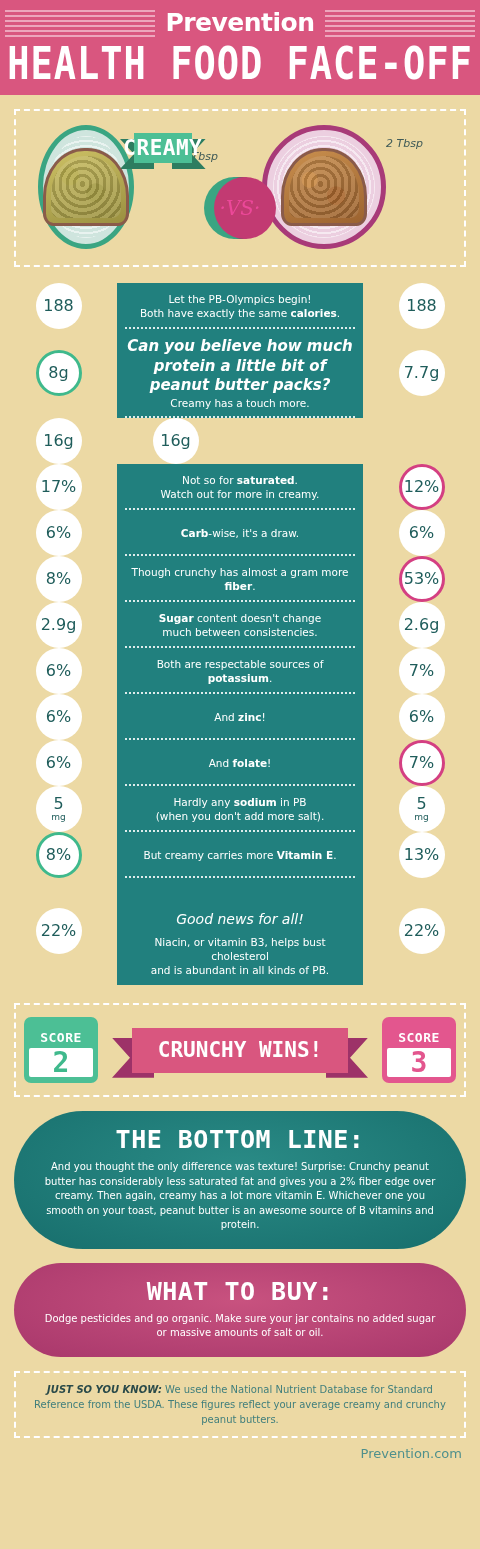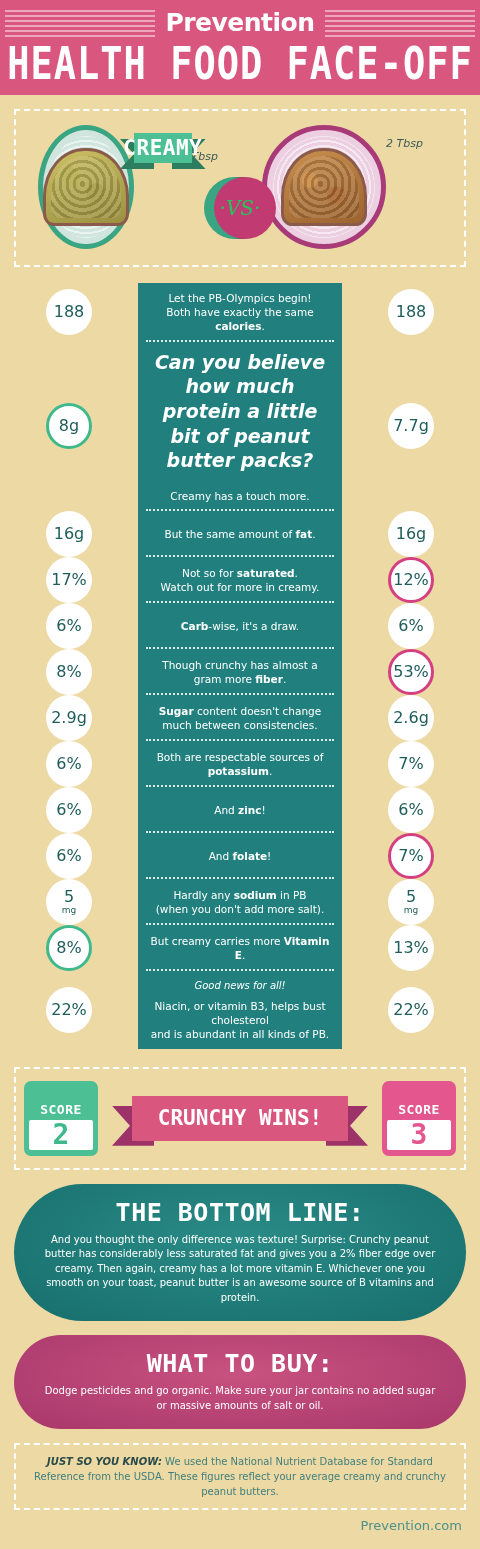--- a/index.html
+++ b/index.html
@@ -86,21 +86,21 @@
     display: flex; align-items: center; justify-content: center;
     z-index: 6;
   }
   .vs-badge::before, .vs-badge::after {
     content: ""; position: absolute; width: 62px; height: 62px;
     border-radius: 50%; z-index: -1;
   }
   .vs-badge::before { background: #3aa582; left: -5px; }
   .vs-badge::after { background: #c23a72; left: 5px; }
   .vs-badge span {
-    position: relative; z-index: 3; color: #22c55e;
+    position: relative; z-index: 3; color: #ec4899;
     font-family: "DejaVu Serif", serif; font-size: 20px; font-style: italic;
   }
 
   .ribbon { position: relative; margin-top: 8px; width: 168px; height: 30px; }
   .ribbon .tail {
     position: absolute; top: 6px; width: 34px; height: 30px;
   }
   .ribbon .tail.l { left: -14px; clip-path: polygon(0 0,100% 0,100% 100%,0 100%,14px 50%); }
   .ribbon .tail.r { right: -14px; clip-path: polygon(0 0,100% 0,calc(100% - 14px) 50%,100% 100%,0 100%); }
   .ribbon .band {
@@ -115,21 +115,21 @@
   .ribbon.crunchy .tail { background: #9d3268; }
   .serving {
     margin-top: 12px; font-style: italic; font-size: 11px;
     color: #3f5a57; font-family: "DejaVu Sans", sans-serif;
   }
 
   
   .compare { position: relative; margin-top: 16px; padding: 0 0 10px; }
   .crow { display: flex; align-items: stretch; }
   .cell-val {
-    width: 138px; display: flex; align-items: center; justify-content: center;
+    width: 117px; display: flex; align-items: center; justify-content: center;
     flex-shrink: 0;
   }
   .bubble {
     width: 46px; height: 46px; border-radius: 50%;
     background: #ffffff; color: #1f5d5b;
     display: flex; flex-direction: column; align-items: center; justify-content: center;
     font-size: 16px; font-family: "DejaVu Sans", sans-serif; line-height: 1;
   }
   .bubble.hl-green { border: 3px solid #3fb98c; }
   .bubble.hl-pink { border: 3px solid #d43f82; }
@@ -141,34 +141,34 @@
     font-size: 10.5px; line-height: 1.35;
     font-family: "DejaVu Sans", sans-serif;
     position: relative;
   }
   .crow:not(:last-child) .cell-txt::after {
     content: ""; position: absolute; left: 8px; right: 8px; bottom: 0;
     border-bottom: 2px dotted rgba(255,255,255,0.85);
   }
   .cell-txt b { font-weight: bold; }
   .big-q {
-    font-style: italic; font-size: 19px; font-weight: bold;
-    line-height: 1.3; margin-bottom: 16px;
+    font-style: italic; font-size: 15px; font-weight: bold;
+    line-height: 1.3; margin-bottom: 0;
   }
   .sub-q { font-size: 10.5px; }
-  .good-news { font-style: italic; font-size: 10px; margin-bottom: 6px; }
+  .good-news { font-style: italic; font-size: 14px; margin-bottom: 6px; margin-top: 24px; }
 
   
   .score-panel {
     margin: 8px 14px 0; border: 2px dashed #ffffff;
     padding: 12px 8px; display: flex; align-items: center;
     justify-content: space-between;
   }
   .score-box {
-    width: 74px; border-radius: 7px; padding: 21px 5px 6px;
+    width: 74px; border-radius: 7px; padding: 13px 5px 6px;
     text-align: center;
   }
   .score-box.green { background: #4cbf95; }
   .score-box.pink { background: #e3568e; }
   .score-label {
     color: #ffffff; font-size: 13px; font-weight: bold;
     font-family: "DejaVu Sans Mono", monospace; letter-spacing: 0.5px;
   }
   .score-num {
     background: #ffffff; border-radius: 2px; margin-top: 3px;
@@ -302,23 +302,20 @@
           <div>7.7g</div>
         </div>
       </div>
     </div>
     <div class="crow">
       <div class="cell-val">
         <div class="bubble">
           <div>16g</div>
         </div>
       </div>
-      <div class="cell-txt">
-        <div class="sub-q"><span>But the same amount of <b>fat</b>.</span></div>
-      </div>
       <div class="cell-val">
         <div class="bubble">
           <div>16g</div>
         </div>
       </div>
     </div>
     <div class="crow">
       <div class="cell-val">
         <div class="bubble">
           <div>17%</div>

